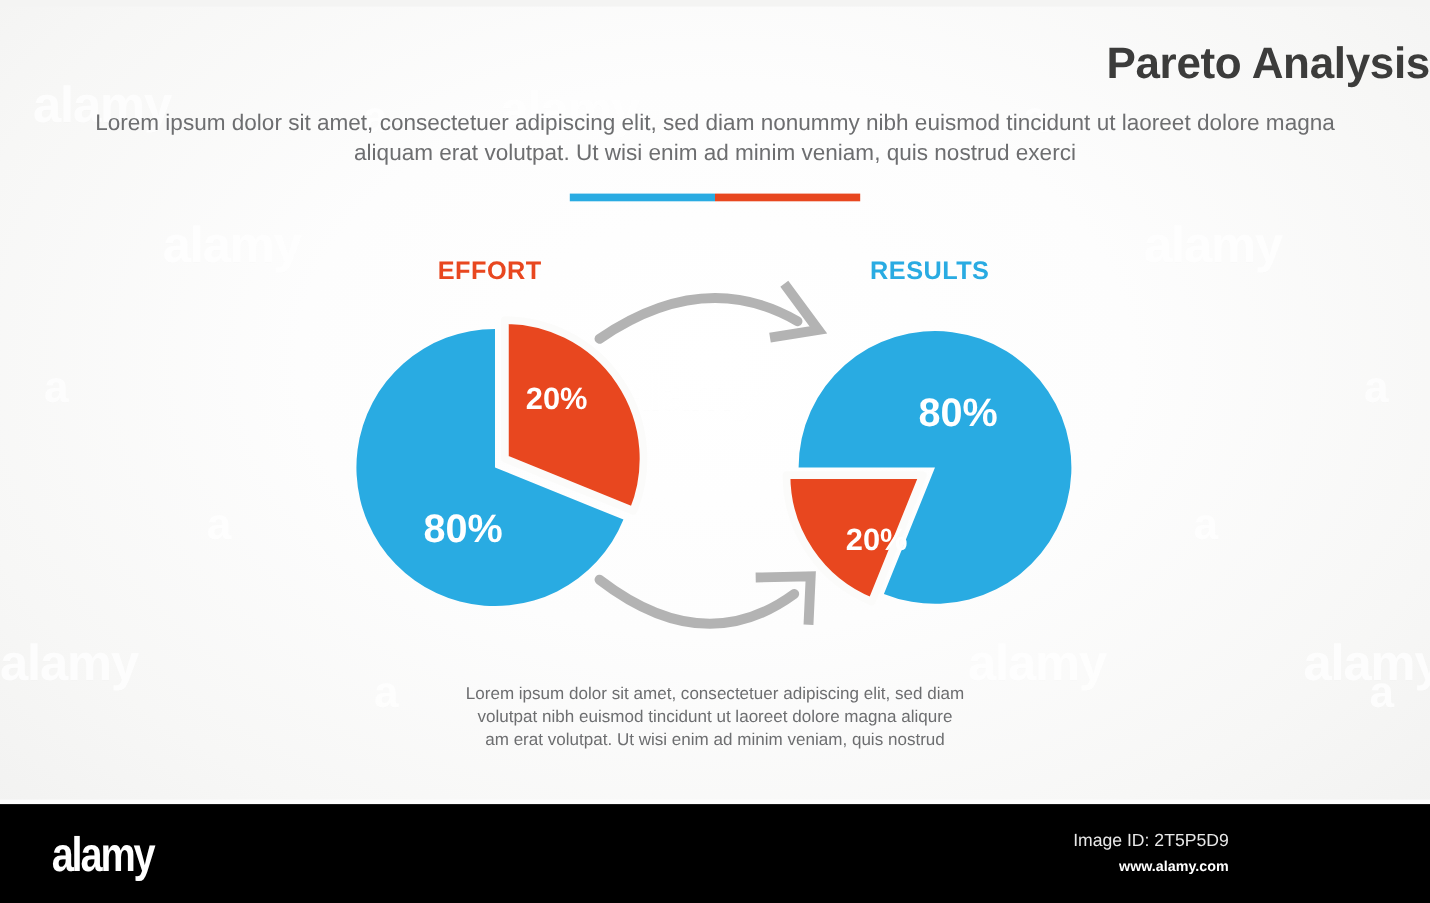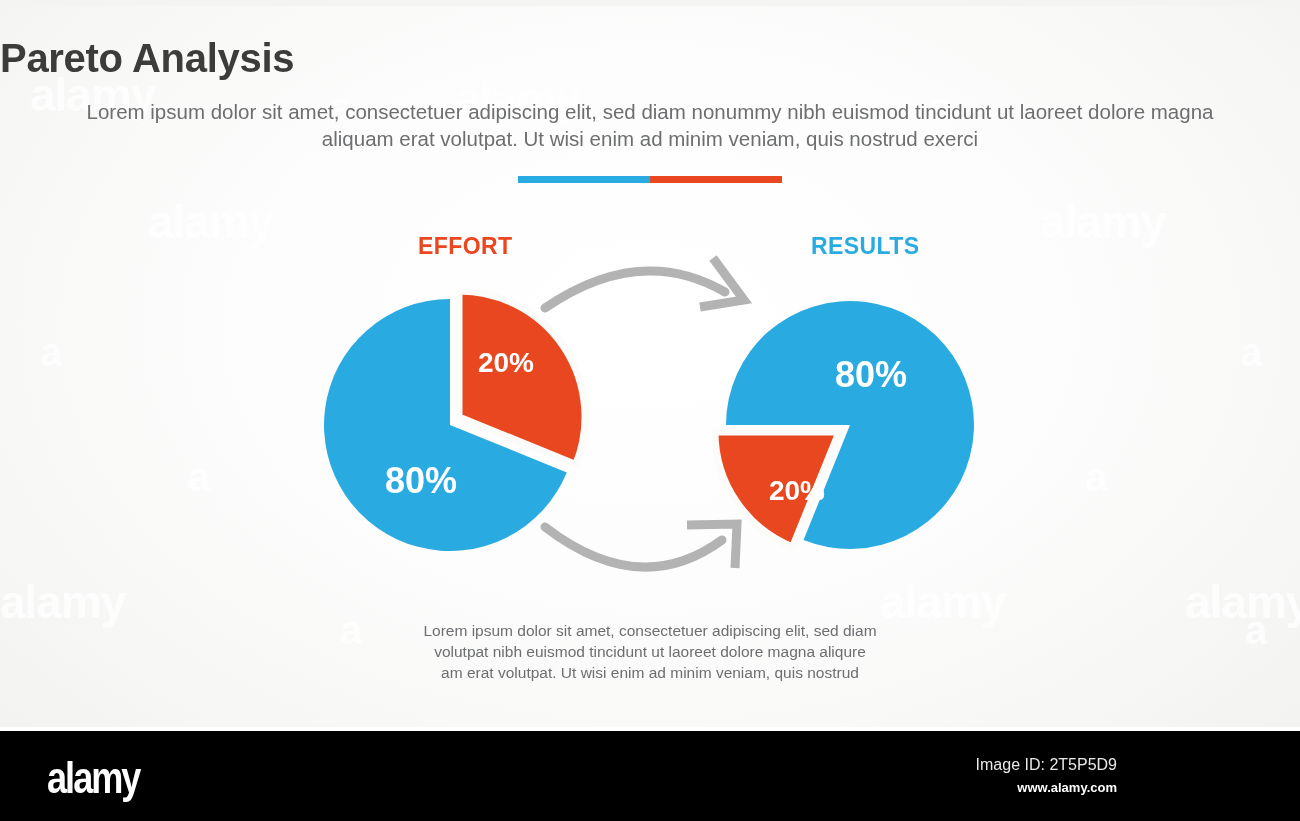--- a/index.html
+++ b/index.html
@@ -53,21 +53,21 @@
   }
   .wm.big  { font-size: 46px; }
   .wm.small{ font-size: 40px; }
 
   
   .title {
     position: absolute;
     left: 0;
     top: 36px;
     width: 1300px;
-    text-align: left;
+    text-align: right;
     font-size: 40px;
     font-weight: 700;
     color: #3c3c3b;
     letter-spacing: -0.3px;
     z-index: 5;
   }
   .subtitle {
     position: absolute;
     left: 50%;
     transform: translateX(-50%);
@@ -96,21 +96,20 @@
   .divider .seg-red  { flex: 1; background: #e8471f; }
 
   
   .lbl {
     position: absolute;
     top: 233px;
     font-size: 23px;
     font-weight: 700;
     letter-spacing: 0.4px;
     z-index: 6;
-    margin-left: 20px;
   }
   .lbl-effort  { left: 398px; color: #e8471f; }
   .lbl-results { left: 791px; color: #29abe2; }
 
   
   .diagram {
     position: absolute;
     left: 0; top: 0;
     width: 1300px;
     height: 727px;

